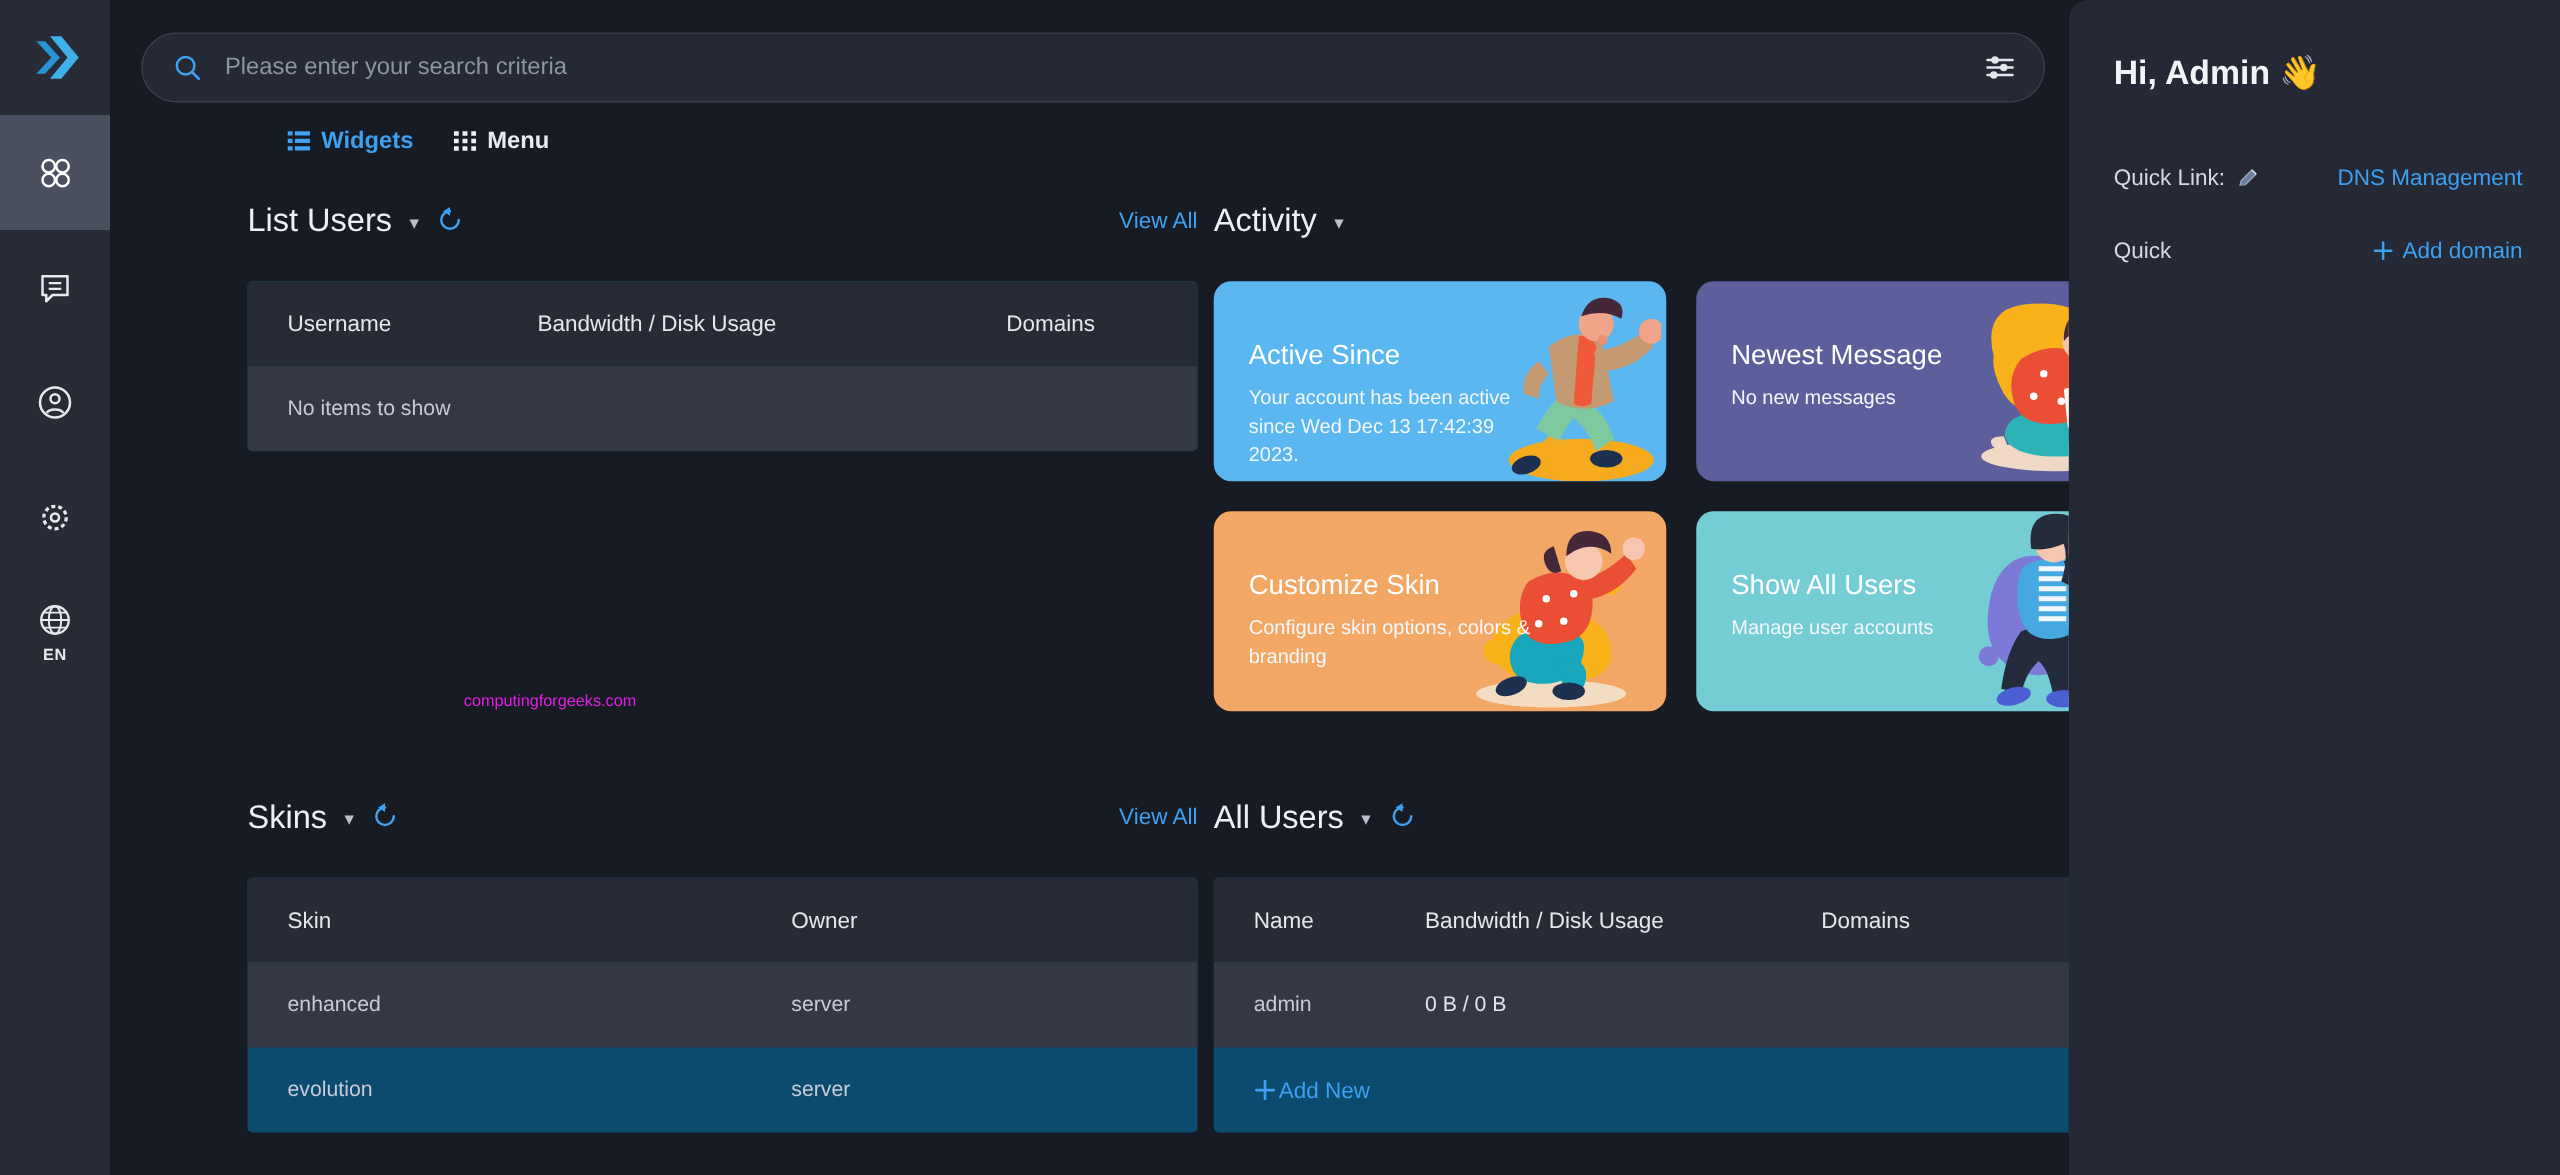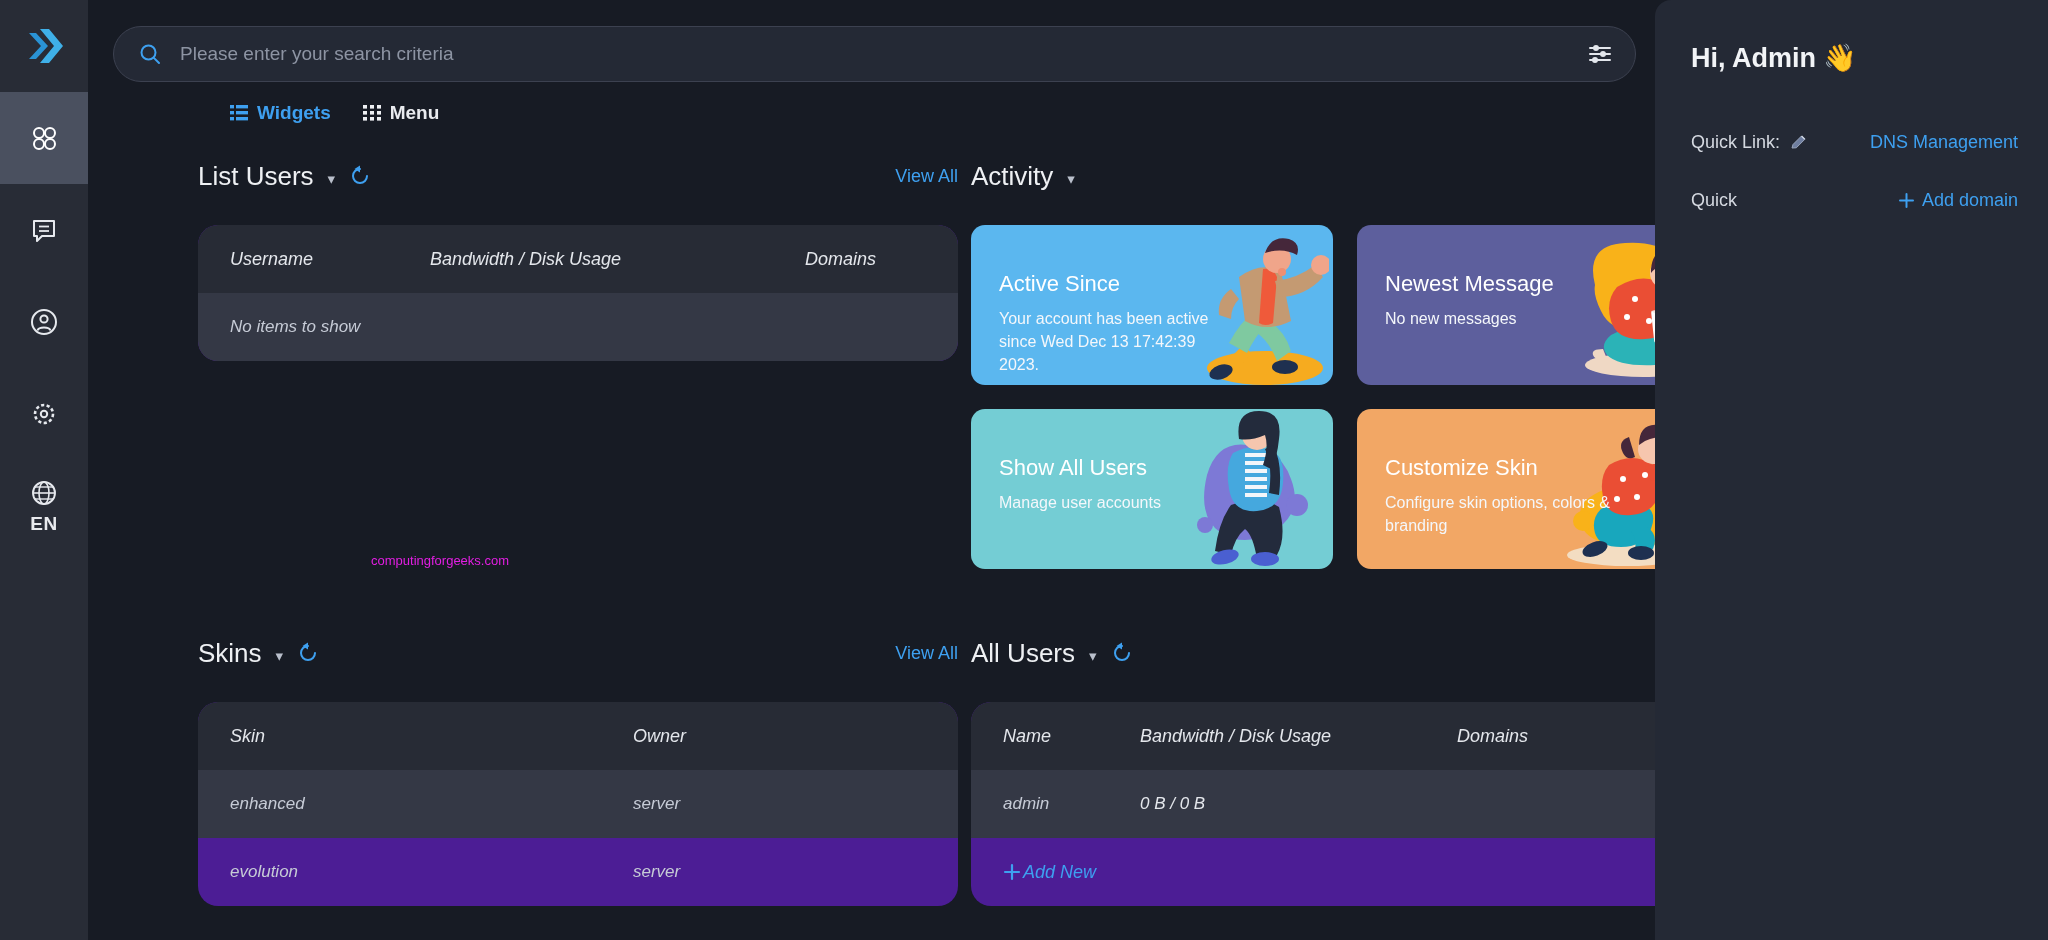--- a/index.html
+++ b/index.html
@@ -20,21 +20,21 @@
   .rail-logo { height: 92px; display: flex; align-items: center; justify-content: center; width: 100%; }
   .rail-item {
     width: 88px; height: 92px;
     display: flex; flex-direction: column;
     align-items: center; justify-content: center;
     gap: 4px; cursor: pointer;
   }
   .rail-item.active { background: #4a505f; }
   .rail-item svg { display: block; }
   .rail-lang-label {
-    color: #e8eaee; font-size: 19px; font-weight: 600; letter-spacing: .6px;
+    color: #e8eaee; font-size: 13px; font-weight: 600; letter-spacing: .6px;
     margin-top: 1px;
   }
 
   
   .center {
     flex: 1 1 auto; height: 940px; position: relative;
     padding: 0; background: #171b24; overflow: hidden;
   }
 
   .searchrow { padding: 26px 30px 0 25px; }
@@ -59,21 +59,21 @@
   .sec-head {
     display: flex; align-items: center; gap: 14px;
     height: 34px;
   }
   .sec-title { color: #eef0f3; font-size: 26px; font-weight: 400; }
   .chev { color: #b9bfcb; font-size: 15px; line-height: 1; transform: translateY(2px); }
   .viewall { color: #3ea0f0; font-size: 18px; margin-left: auto; cursor: pointer; }
 
   
   .tablecard {
-    background: #4c1d95; border-radius: 20px; overflow: hidden; font-style: italic;
+    background: #0c4a6e; border-radius: 4px; overflow: hidden;
   }
   .trow { display: flex; align-items: center; height: 68px; padding: 0 0 0 32px; }
   .trow.head { background: #272b35; }
   .trow.alt { background: #343845; }
   .th { color: #e4e7ec; font-size: 18px; }
   .td { color: #c6cbd6; font-size: 17px; }
   .addnew {
     display: flex; align-items: center; gap: 2px;
     color: #3ea0f0; font-size: 18px; cursor: pointer;
   }
@@ -277,20 +277,45 @@
             <circle cx="101" cy="48" r="16" fill="#f6c6ae"></circle>
             <path d="M86 44 q2 -22 22 -20 q16 2 18 18 q2 10 -4 14 q-4 -16 -18 -16 q-12 0 -18 8 z" fill="#45273a"></path>
             <path d="M122 30 q14 2 12 18 q-2 14 -12 10 z" fill="#45273a"></path>
             <circle cx="70" cy="74" r="3" fill="#fff"></circle>
             <circle cx="84" cy="96" r="3" fill="#fff"></circle>
             <circle cx="62" cy="92" r="3" fill="#fff"></circle>
             <circle cx="96" cy="72" r="3" fill="#fff"></circle>
           </svg>
         </div>
 
+        <div class="tile" style="background:#f2a765; height:160px;">
+          <div class="tile-title">Customize Skin</div>
+          <div class="tile-sub">Configure skin options, colors &amp; branding</div>
+          <svg class="tile-art" viewBox="0 0 150 160">
+            <path d="M20 92 q26 -22 60 -12 q30 10 30 34 q0 20 -30 22 q-50 4 -62 -16 q-8 -14 2 -28 z" fill="#f9b219"></path>
+            <circle cx="18" cy="112" r="10" fill="#f9b219"></circle>
+            <circle cx="110" cy="60" r="7" fill="#f9b219"></circle>
+            <ellipse cx="62" cy="146" rx="60" ry="11" fill="#f3ddc2"></ellipse>
+            <path d="M36 100 q22 -12 46 -2 q10 6 4 22 q-8 18 -30 18 q-22 0 -26 -14 q-4 -14 6 -24 z" fill="#18a7bd"></path>
+            <path d="M82 118 q12 8 6 22 l-18 4 q2 -16 -4 -22 z" fill="#18a7bd"></path>
+            <ellipse cx="30" cy="140" rx="13" ry="7" fill="#1e3050" transform="rotate(-20 30 140)"></ellipse>
+            <ellipse cx="76" cy="144" rx="13" ry="7" fill="#1e3050"></ellipse>
+            <path d="M44 56 q24 -14 44 0 q10 8 6 28 q-4 20 -28 22 q-24 2 -28 -18 q-4 -20 6 -32 z" fill="#ea4e34"></path>
+            <path d="M80 58 q26 -8 42 -24 l8 12 q-16 22 -44 26 z" fill="#ea4e34"></path>
+            <circle cx="128" cy="30" r="9" fill="#f6c6ae"></circle>
+            <circle cx="88" cy="40" r="15" fill="#f6c6ae"></circle>
+            <path d="M74 36 q0 -22 20 -20 q16 2 16 18 q-14 -10 -30 -2 z" fill="#45273a"></path>
+            <path d="M64 28 q-12 4 -6 16 q4 8 12 4 z" fill="#45273a"></path>
+            <circle cx="58" cy="70" r="3" fill="#fff"></circle>
+            <circle cx="72" cy="88" r="3" fill="#fff"></circle>
+            <circle cx="52" cy="90" r="3" fill="#fff"></circle>
+            <circle cx="80" cy="66" r="3" fill="#fff"></circle>
+          </svg>
+        </div>
+
         <div class="tile" style="background:#74cdd4; height:160px;">
           <div class="tile-title">Show All Users</div>
           <div class="tile-sub">Manage user accounts</div>
           <svg class="tile-art" viewBox="0 0 150 160">
             <path d="M28 66 q10 -34 40 -30 q34 4 44 34 q12 32 -14 50 q-30 20 -56 4 q-24 -16 -14 -58 z" fill="#7d79d6"></path>
             <circle cx="118" cy="96" r="11" fill="#7d79d6"></circle>
             <circle cx="26" cy="116" r="8" fill="#7d79d6"></circle>
             <path d="M52 96 q28 -10 48 2 q8 30 -2 48 l-20 4 q-4 -24 -12 -30 q-10 8 -14 26 l-16 -4 q4 -30 16 -46 z" fill="#232b3c"></path>
             <ellipse cx="46" cy="148" rx="14" ry="7" fill="#4a5fd1" transform="rotate(-14 46 148)"></ellipse>
             <ellipse cx="86" cy="150" rx="14" ry="7" fill="#4a5fd1"></ellipse>
@@ -301,45 +326,20 @@
               <rect x="66" y="60" width="22" height="4"></rect>
               <rect x="66" y="68" width="22" height="4"></rect>
               <rect x="66" y="76" width="22" height="4"></rect>
               <rect x="66" y="84" width="22" height="4"></rect>
             </g>
             <circle cx="78" cy="26" r="15" fill="#f6c6ae"></circle>
             <path d="M60 30 q-4 -28 20 -28 q24 0 20 28 q-2 20 -8 30 l-8 -4 q6 -18 2 -30 q-14 6 -26 4 z" fill="#232b3c"></path>
             <path d="M94 36 q10 18 6 50 l-10 -2 q4 -28 -4 -44 z" fill="#232b3c"></path>
           </svg>
         </div>
-
-        <div class="tile" style="background:#f2a765; height:160px;">
-          <div class="tile-title">Customize Skin</div>
-          <div class="tile-sub">Configure skin options, colors &amp; branding</div>
-          <svg class="tile-art" viewBox="0 0 150 160">
-            <path d="M20 92 q26 -22 60 -12 q30 10 30 34 q0 20 -30 22 q-50 4 -62 -16 q-8 -14 2 -28 z" fill="#f9b219"></path>
-            <circle cx="18" cy="112" r="10" fill="#f9b219"></circle>
-            <circle cx="110" cy="60" r="7" fill="#f9b219"></circle>
-            <ellipse cx="62" cy="146" rx="60" ry="11" fill="#f3ddc2"></ellipse>
-            <path d="M36 100 q22 -12 46 -2 q10 6 4 22 q-8 18 -30 18 q-22 0 -26 -14 q-4 -14 6 -24 z" fill="#18a7bd"></path>
-            <path d="M82 118 q12 8 6 22 l-18 4 q2 -16 -4 -22 z" fill="#18a7bd"></path>
-            <ellipse cx="30" cy="140" rx="13" ry="7" fill="#1e3050" transform="rotate(-20 30 140)"></ellipse>
-            <ellipse cx="76" cy="144" rx="13" ry="7" fill="#1e3050"></ellipse>
-            <path d="M44 56 q24 -14 44 0 q10 8 6 28 q-4 20 -28 22 q-24 2 -28 -18 q-4 -20 6 -32 z" fill="#ea4e34"></path>
-            <path d="M80 58 q26 -8 42 -24 l8 12 q-16 22 -44 26 z" fill="#ea4e34"></path>
-            <circle cx="128" cy="30" r="9" fill="#f6c6ae"></circle>
-            <circle cx="88" cy="40" r="15" fill="#f6c6ae"></circle>
-            <path d="M74 36 q0 -22 20 -20 q16 2 16 18 q-14 -10 -30 -2 z" fill="#45273a"></path>
-            <path d="M64 28 q-12 4 -6 16 q4 8 12 4 z" fill="#45273a"></path>
-            <circle cx="58" cy="70" r="3" fill="#fff"></circle>
-            <circle cx="72" cy="88" r="3" fill="#fff"></circle>
-            <circle cx="52" cy="90" r="3" fill="#fff"></circle>
-            <circle cx="80" cy="66" r="3" fill="#fff"></circle>
-          </svg>
-        </div>
       </div>
     </div>
 
     <div style="position:absolute; left:110px; top:636px; width:760px;">
       <div class="sec-head">
         <span class="sec-title">Skins</span>
         <span class="chev">▾</span>
         <svg width="22" height="22" viewBox="0 0 22 22" style="cursor:pointer">
           <path d="M18 11 A7 7 0 1 1 11 4" fill="none" stroke="#3ea0f0" stroke-width="2" stroke-linecap="round"></path>
           <path d="M11 0.5 L11 7.5 L5.5 4 Z" fill="#3ea0f0"></path>

